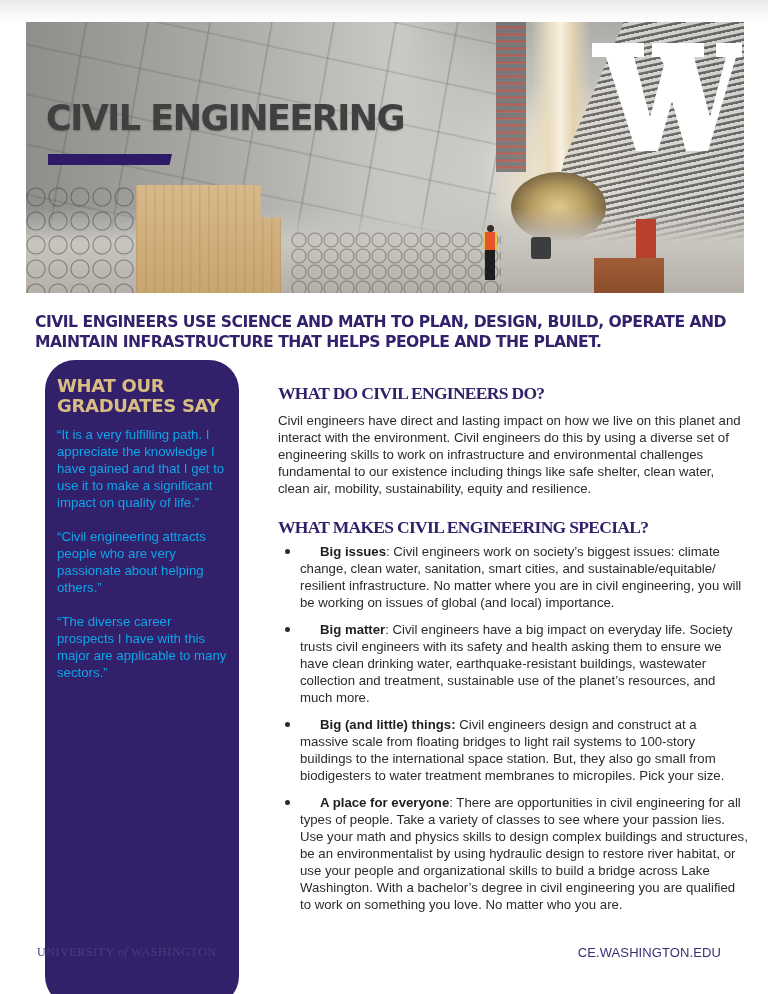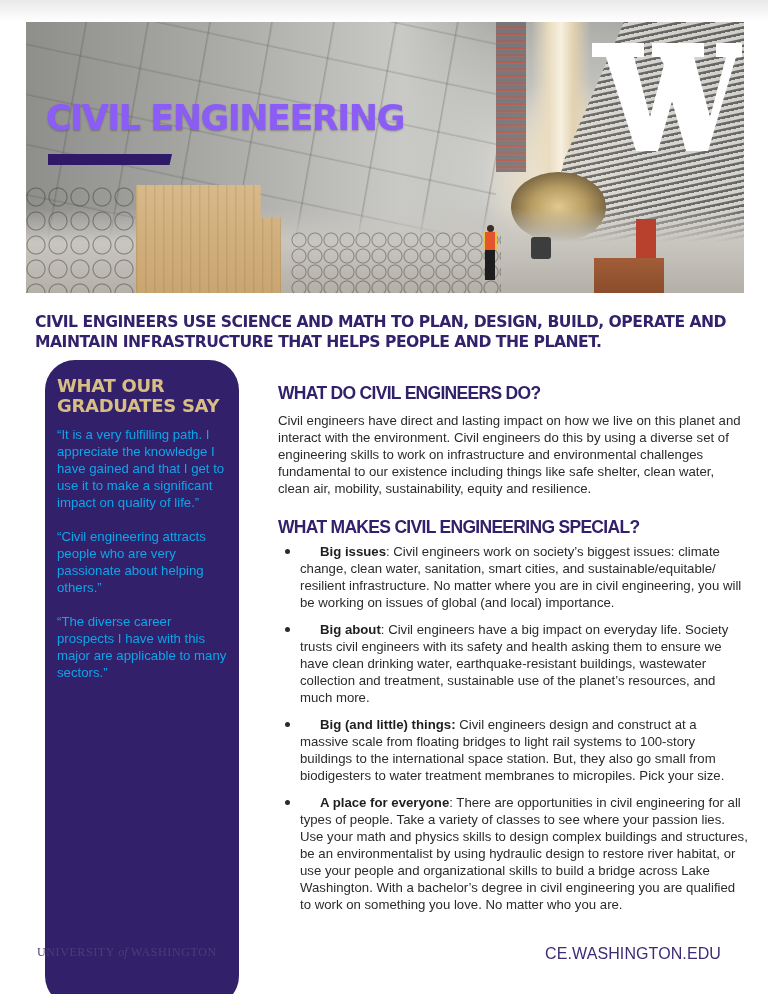--- a/index.html
+++ b/index.html
@@ -87,21 +87,21 @@
     background: linear-gradient(180deg, #a15d38 0%, #8b4d2c 100%);
   }
   .hero .red-machine {
     position: absolute; left: 610px; top: 197px; width: 20px; height: 40px;
     background: #b8412d;
   }
 
   .hero-title {
     position: absolute; left: 46px; top: 98px; z-index: 3;
     font-family: "DejaVu Sans", sans-serif; font-weight: bold;
-    font-size: 35px; letter-spacing: -1.5px; color: #8b5cf6;
+    font-size: 35px; letter-spacing: -1.5px; color: #404040;
     text-shadow: 0 1px 2px rgba(0,0,0,0.25);
     white-space: nowrap;
   }
   .hero-bar {
     position: absolute; left: 48px; top: 154px; width: 124px; height: 11px;
     background: #2e1a66; z-index: 3;
     clip-path: polygon(0 0, 100% 0, 98% 100%, 0 100%);
   }
   .uw-logo {
     position: absolute; left: 592px; top: 43px; z-index: 3;
@@ -132,21 +132,21 @@
     font-family: "Liberation Sans", sans-serif;
     font-size: 13.2px; line-height: 17px;
     color: #0ea5e9; margin-bottom: 17px;
   }
 
   
   .main {
     position: absolute; left: 278px; top: 382px; width: 470px; z-index: 2;
   }
   .h2 {
-    font-family: Liberation Sans, sans-serif; font-weight: bold;
+    font-family: Liberation Serif, serif; font-weight: bold;
     font-size: 17.5px; line-height: 22px; letter-spacing: -0.7px;
     color: #33206a; white-space: nowrap;
   }
   .h2.first { margin-bottom: 8px; }
   .h2.second { margin-top: 19px; margin-bottom: 5px; }
   .para {
     font-family: "Liberation Sans", sans-serif;
     font-size: 13.2px; line-height: 17px; color: #2b2b2b;
   }
   .bullets { list-style: none; }
@@ -163,21 +163,21 @@
 
   
   .footer-left {
     position: absolute; left: 37px; top: 945px; z-index: 2;
     font-family: "Liberation Serif", serif; font-size: 12px;
     letter-spacing: 0.6px; color: #4a3d78;
   }
   .footer-left .of { font-style: italic; letter-spacing: 0; }
   .footer-right {
     position: absolute; right: 47px; top: 945px; z-index: 2;
-    font-family: "Liberation Sans", sans-serif; font-size: 16px;
+    font-family: "Liberation Sans", sans-serif; font-size: 13px;
     color: #3d2c74; letter-spacing: 0.1px;
   }
 </style>
 </head>
 <body>
 
 <div class="page-shade"></div>
 
 <div class="hero">
   <div class="wall-left"></div>
@@ -223,21 +223,21 @@
   <p class="para">Civil engineers have direct and lasting impact on how we live on this planet and interact with the environment. Civil engineers do this by using a diverse set of engineering skills to work on infrastructure and environmental challenges fundamental to our existence including things like safe shelter, clean water, clean air, mobility, sustainability, equity and resilience.</p>
 
   <h2 class="h2 second">WHAT MAKES CIVIL ENGINEERING SPECIAL?</h2>
   <ul class="bullets">
     <li class="bullet">
       <span class="dot"></span>
       <span class="lead">Big issues</span><span>: Civil engineers work on society’s biggest issues: climate change, clean water, sanitation, smart cities, and sustainable/equitable/ resilient infrastructure. No matter where you are in civil engineering, you will be working on issues of global (and local) importance.</span>
     </li>
     <li class="bullet">
       <span class="dot"></span>
-      <span class="lead">Big about</span><span>: Civil engineers have a big impact on everyday life. Society trusts civil engineers with its safety and health asking them to ensure we have clean drinking water, earthquake-resistant buildings, wastewater collection and treatment, sustainable use of the planet’s resources, and much more.</span>
+      <span class="lead">Big matter</span><span>: Civil engineers have a big impact on everyday life. Society trusts civil engineers with its safety and health asking them to ensure we have clean drinking water, earthquake-resistant buildings, wastewater collection and treatment, sustainable use of the planet’s resources, and much more.</span>
     </li>
     <li class="bullet">
       <span class="dot"></span>
       <span class="lead">Big (and little) things:</span><span> Civil engineers design and construct at a massive scale from floating bridges to light rail systems to 100-story buildings to the international space station. But, they also go small from biodigesters to water treatment membranes to micropiles. Pick your size.</span>
     </li>
     <li class="bullet">
       <span class="dot"></span>
       <span class="lead">A place for everyone</span><span>: There are opportunities in civil engineering for all types of people. Take a variety of classes to see where your passion lies. Use your math and physics skills to design complex buildings and structures, be an environmentalist by using hydraulic design to restore river habitat, or use your people and organizational skills to build a bridge across Lake Washington. With a bachelor’s degree in civil engineering you are qualified to work on something you love. No matter who you are.</span>
     </li>
   </ul>

